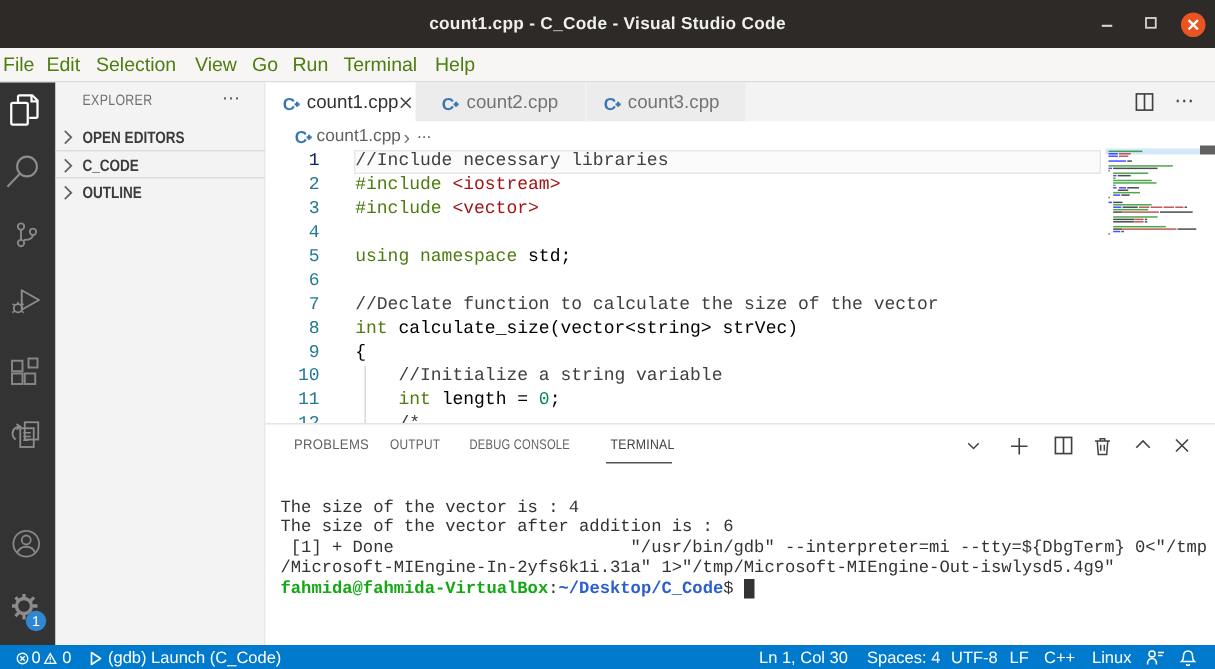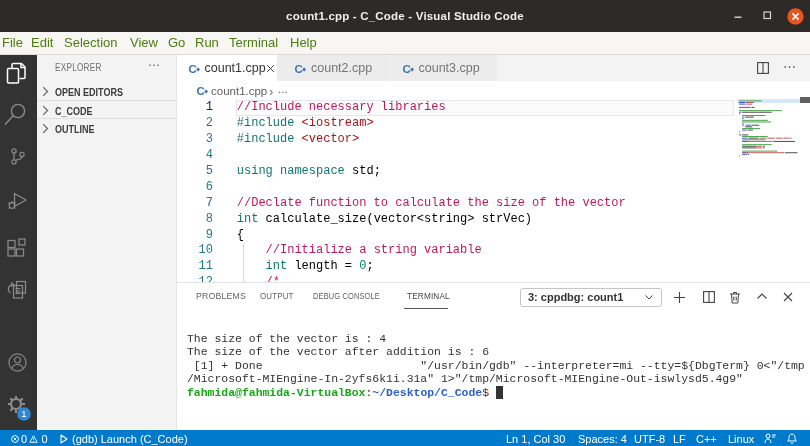--- a/index.html
+++ b/index.html
@@ -21,21 +21,21 @@
 .sbrow { position:absolute; font-size:11px; font-weight:bold; color:#3b3b3b; transform:scaleX(0.82); transform-origin:left center; }
 
 #tabbar { left:177px; top:55px; width:633px; height:26px; background:#f3f3f3; }
 .tabtext { position:absolute; font-size:12.5px; top:61px; }
 
 #breadcrumb { left:177px; top:81px; width:633px; height:17px; background:#ffffff; }
 
 #editor { left:177px; top:98px; width:633px; height:184px; background:#ffffff; overflow:hidden; }
 #gutter { position:absolute; left:0px; top:2px; width:36px; text-align:right; white-space:pre; font-family:"Liberation Mono", monospace; font-size:12px; line-height:15.94px; color:#237893; }
 #code { position:absolute; left:59.8px; top:2px; font-size:12px; line-height:15.94px; color:#000000; }
-.cm { color:#be185d; } .kw { color:#0f766e;text-align:center; } .str { color:#a31515; } .num { color:#098658; }
+.cm { color:#404040; } .kw { color:#4d7c0f;text-align:center; } .str { color:#a31515; } .num { color:#098658; }
 #curline { position:absolute; left:59px; top:2px; width:498px; height:15.9px; background:#fbfbfb; border:1px solid #e7e7e7; }
 #indentguide { position:absolute; left:66px; top:145.5px; width:1px; height:39px; background:#d8d8d8; }
 
 #minimap { left:738px; top:98px; width:62px; height:184px; }
 #mmslider { left:737px; top:99.4px; width:63px; height:3.4px; background:#d5e8fb; }
 #scrollthumb { left:800px; top:97px; width:10px; height:5.6px; background:#616161; }
 
 #panel { left:177px; top:282px; width:633px; height:148px; background:#ffffff; border-top:1px solid #e4e4e4; }
 .ptab { position:absolute; top:8px; font-size:9.3px; color:#616161; letter-spacing:0.2px; }
 #term { position:absolute; left:10px; top:49px; font-size:11.45px; line-height:13.4px; color:#333333; }
@@ -263,21 +263,20 @@
 <rect x="1.0" y="57.48" width="0.8" height="1.0" fill="#000000" fill-opacity="0.7"></rect>
 </svg>
 <div class="abs" id="scrollthumb"></div>
 
 <div class="abs" id="panel">
 <span class="ptab" style="left:19px;transform:scaleX(0.94);transform-origin:left center;display:inline-block">PROBLEMS</span>
 <span class="ptab" style="left:83px;transform:scaleX(0.85);transform-origin:left center;display:inline-block">OUTPUT</span>
 <span class="ptab" style="left:136px;transform:scaleX(0.8);transform-origin:left center;display:inline-block">DEBUG CONSOLE</span>
 <span class="ptab" style="left:229.5px;color:#424242;transform:scaleX(0.88);transform-origin:left center;display:inline-block">TERMINAL</span>
 <div style="position:absolute;left:227px;top:24.5px;width:44px;height:1.2px;background:#555555"></div>
-<div style="position:absolute;left:343px;top:5px;width:142px;height:19px;border:1px solid #c5c5c5;border-radius:3px;background:#ffffff;font-size:11px;color:#333333;line-height:17px;padding-left:7px;font-weight:bold">3: cppdbg: count1</div>
 <svg class="ic" style="left:468px;top:12px" width="8" height="5" viewBox="0 0 8 5">
       <path d="M0.5 0.5l3.5 3.5 3.5-3.5" fill="none" stroke="#424242" stroke-width="1"></path>
     </svg>
 <svg class="ic" style="left:496px;top:8px" width="13" height="13" viewBox="0 0 13 13">
       <path d="M6.5 1v11M1 6.5h11" stroke="#424242" stroke-width="1.1"></path>
     </svg>
 <svg class="ic" style="left:526px;top:8px" width="12" height="12" viewBox="0 0 12 12">
       <rect x="0.6" y="0.6" width="10.8" height="10.8" fill="none" stroke="#424242" stroke-width="1.1"></rect>
       <path d="M6 0.6v10.8" stroke="#424242" stroke-width="1.1"></path>
     </svg>

